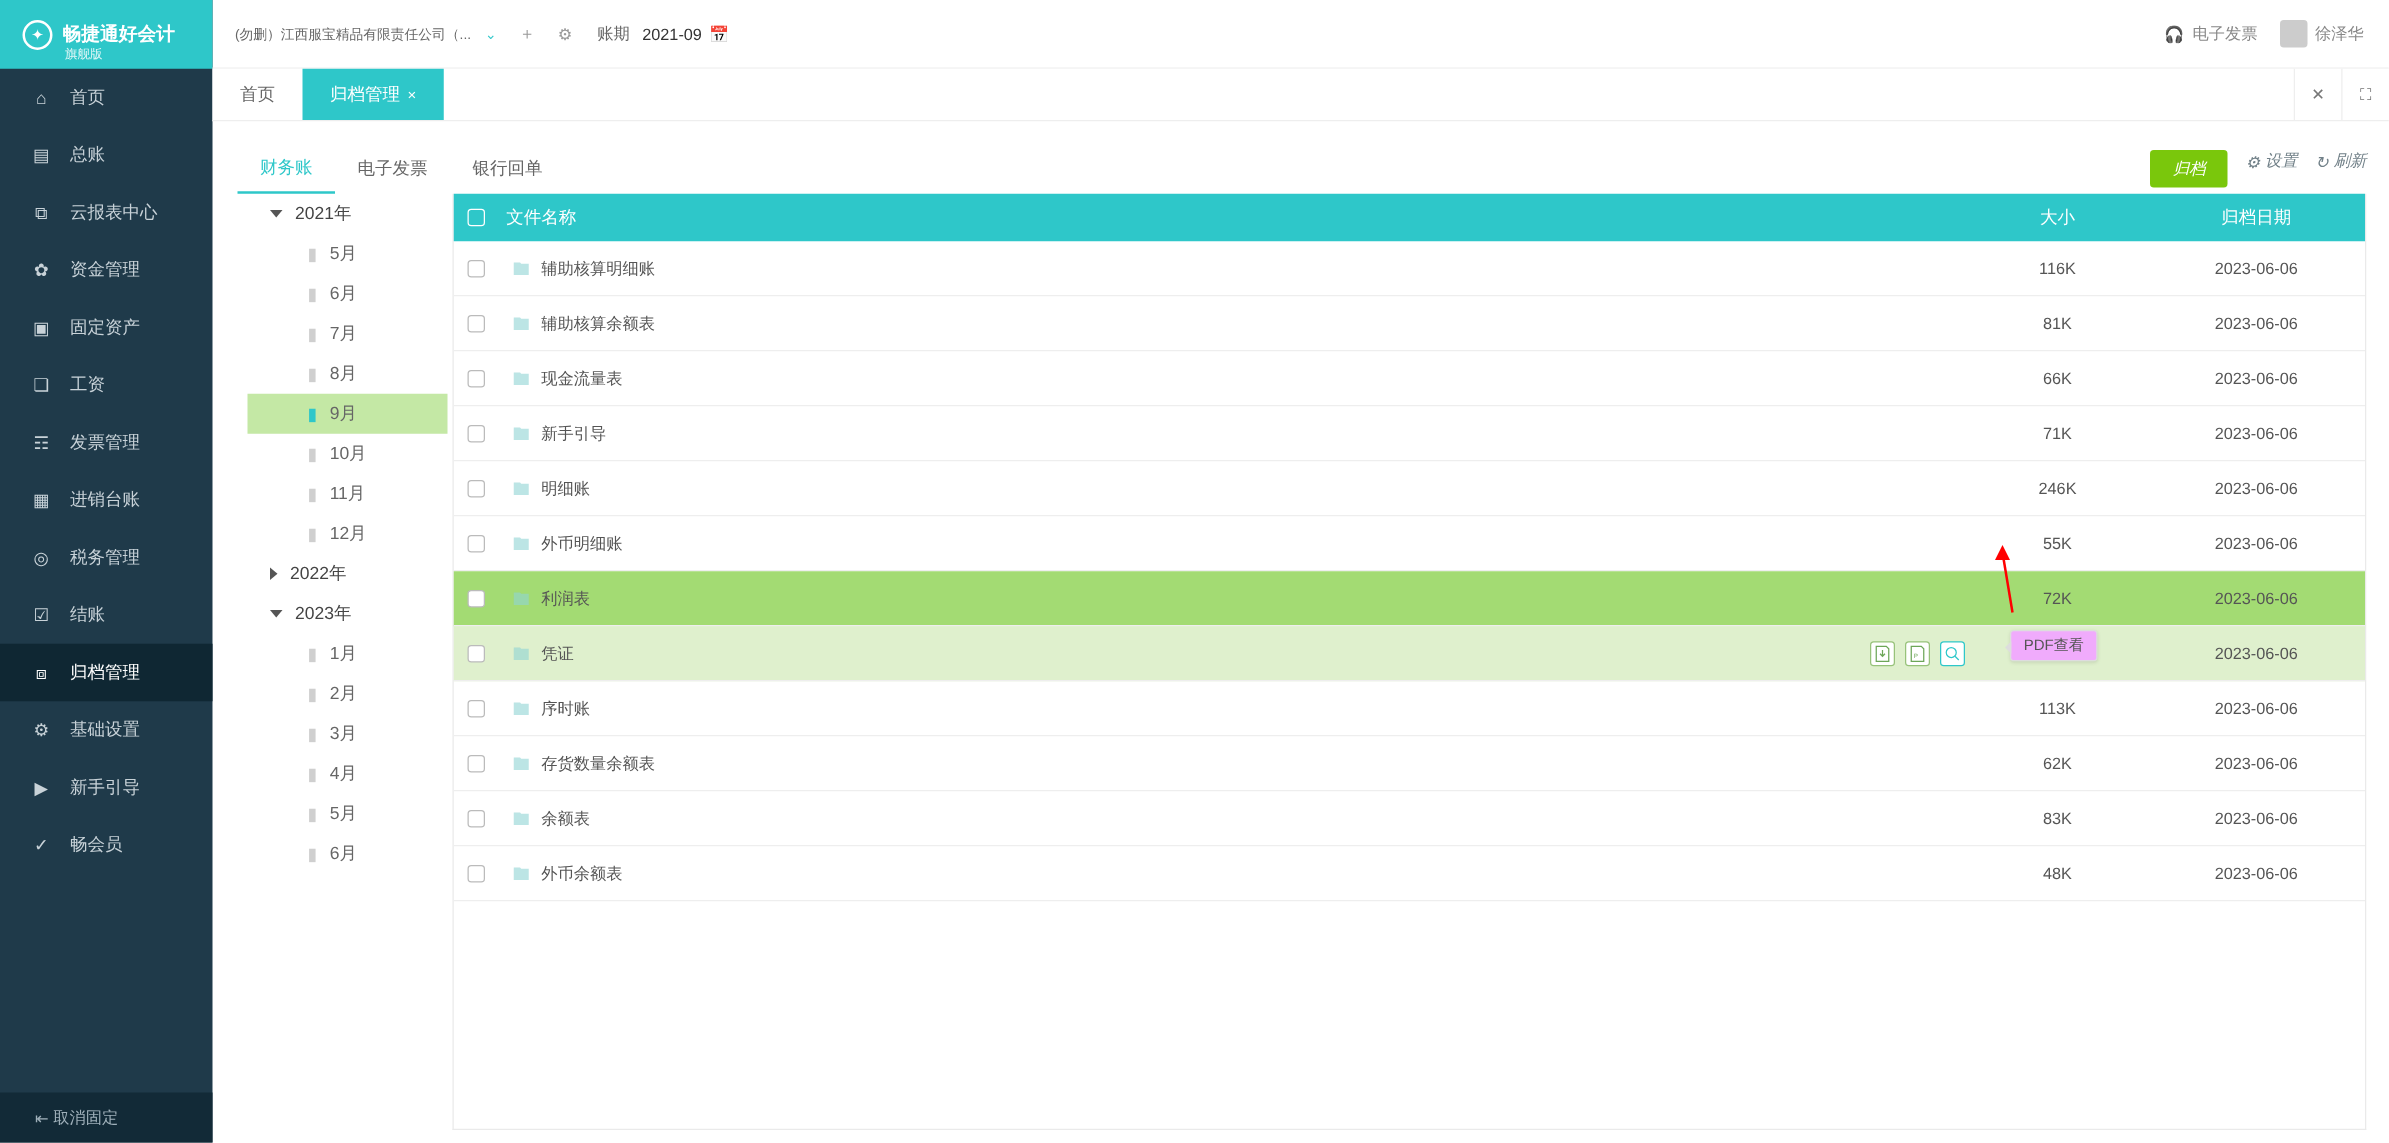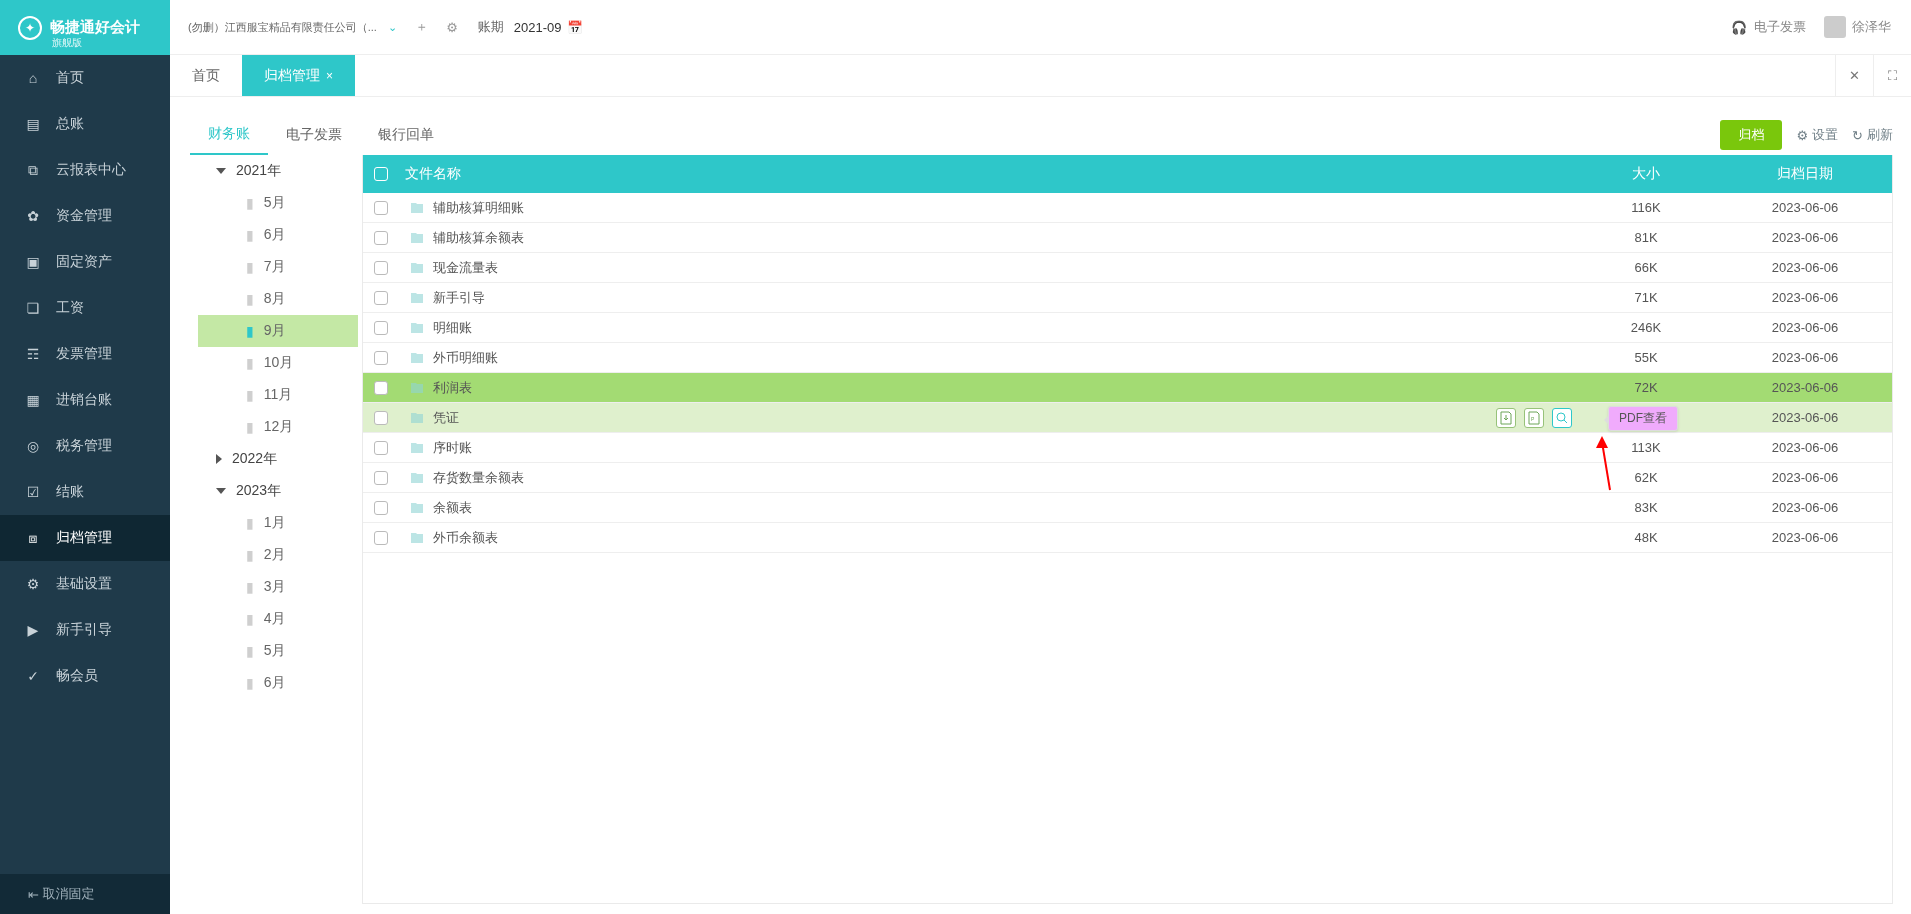--- a/index.html
+++ b/index.html
@@ -33,21 +33,21 @@
 .tab { padding: 0 22px; display: flex; align-items: center; color: #666; cursor: pointer; font-size: 14px; }
 .tab.active { background: #2ec7c9; color: #fff; }
 .tab-close { margin-left: 6px; font-size: 12px; }
 .tabstrip .winctl { margin-left: auto; display: flex; }
 .winbtn { width: 38px; display: flex; align-items: center; justify-content: center; border-left: 1px solid #eee; color: #777; cursor: pointer; }
 
 
 .subbar { position: absolute; left: 190px; top: 115px; right: 18px; height: 40px; display: flex; align-items: center; }
 .subtab { padding: 0 18px; height: 40px; display: flex; align-items: center; color: #666; cursor: pointer; font-size: 14px; }
 .subtab.active { color: #2ec7c9; border-bottom: 2px solid #2ec7c9; }
-.toolbar { margin-left: auto; display: flex; align-items: center; gap: 14px; }
+.toolbar { margin-left: auto; display: flex; align-items: flex-start; gap: 14px; font-style: italic; }
 .btn-primary { background: #7ac70c; color: #fff; padding: 6px 18px; border-radius: 3px; cursor: pointer; font-size: 13px; }
 .tool-link { color: #718088; cursor: pointer; display: flex; align-items: center; gap: 4px; font-size: 13px; }
 
 
 .tree { position: absolute; left: 198px; top: 155px; width: 160px; bottom: 10px; font-size: 14px; color: #444; }
 .tree-node { height: 32px; display: flex; align-items: center; padding-left: 18px; cursor: pointer; }
 .tree-node.year { font-weight: normal; }
 .tree-node.month { padding-left: 48px; color: #666; }
 .tree-node.month .folder { margin-right: 10px; color: #cfcfcf; }
 .tree-node.selected { background: #c4e8a5; }
@@ -56,21 +56,21 @@
 .caret.down { border-left: 5px solid transparent; border-right: 5px solid transparent; border-top: 6px solid #555; }
 .caret.right { border-top: 5px solid transparent; border-bottom: 5px solid transparent; border-left: 6px solid #555; }
 
 
 .tablewrap { position: absolute; left: 362px; top: 155px; right: 18px; bottom: 10px; border: 1px solid #eaeaea; border-top: none; }
 .thead { display: flex; background: #2ec7c9; color: #fff; height: 38px; align-items: center; font-size: 14px; }
 .cell-chk { width: 36px; display: flex; justify-content: center; }
 .cell-name { flex: 1; padding-left: 6px; display: flex; align-items: center; }
 .cell-size { width: 144px; text-align: center; }
 .cell-date { width: 174px; text-align: center; }
-.trow { display: flex; height: 30px; align-items: center; border-bottom: 1px solid #eee; font-size: 13px; color: #555; position: relative; }
+.trow { display: flex; height: 44px; align-items: center; border-bottom: 1px solid #eee; font-size: 13px; color: #555; position: relative; }
 .trow.highlight1 { background: #a3db73; }
 .trow.highlight2 { background: #dff0cd; }
 .file-icon { color: #8fd3d4; margin-right: 8px; margin-left: 4px; display: inline-flex; }
 .chkbox { width: 14px; height: 14px; border: 1px solid #bbb; border-radius: 3px; background: #fff; }
 .thead .chkbox { border-color: #fff; background: transparent; }
 .row-actions { position: absolute; right: 320px; display: flex; gap: 8px; }
 .act-icon { width: 20px; height: 20px; border: 1px solid #97c27a; border-radius: 3px; display: flex; align-items: center; justify-content: center; color: #6da658; cursor: pointer; background: #fff; }
 .act-icon.on { border-color: #2ec7c9; color: #2ec7c9; }
 .tooltip { position: absolute; right: 214px; top: 3px; background: #f0abfc; border: 1px solid #ddd; border-radius: 3px; padding: 3px 10px; font-size: 12px; color: #555; box-shadow: 0 1px 3px rgba(0,0,0,.1); }
 .tooltip::before { content: ""; position: absolute; left: -5px; top: 8px; border-top: 5px solid transparent; border-bottom: 5px solid transparent; border-right: 5px solid #ddd; }

